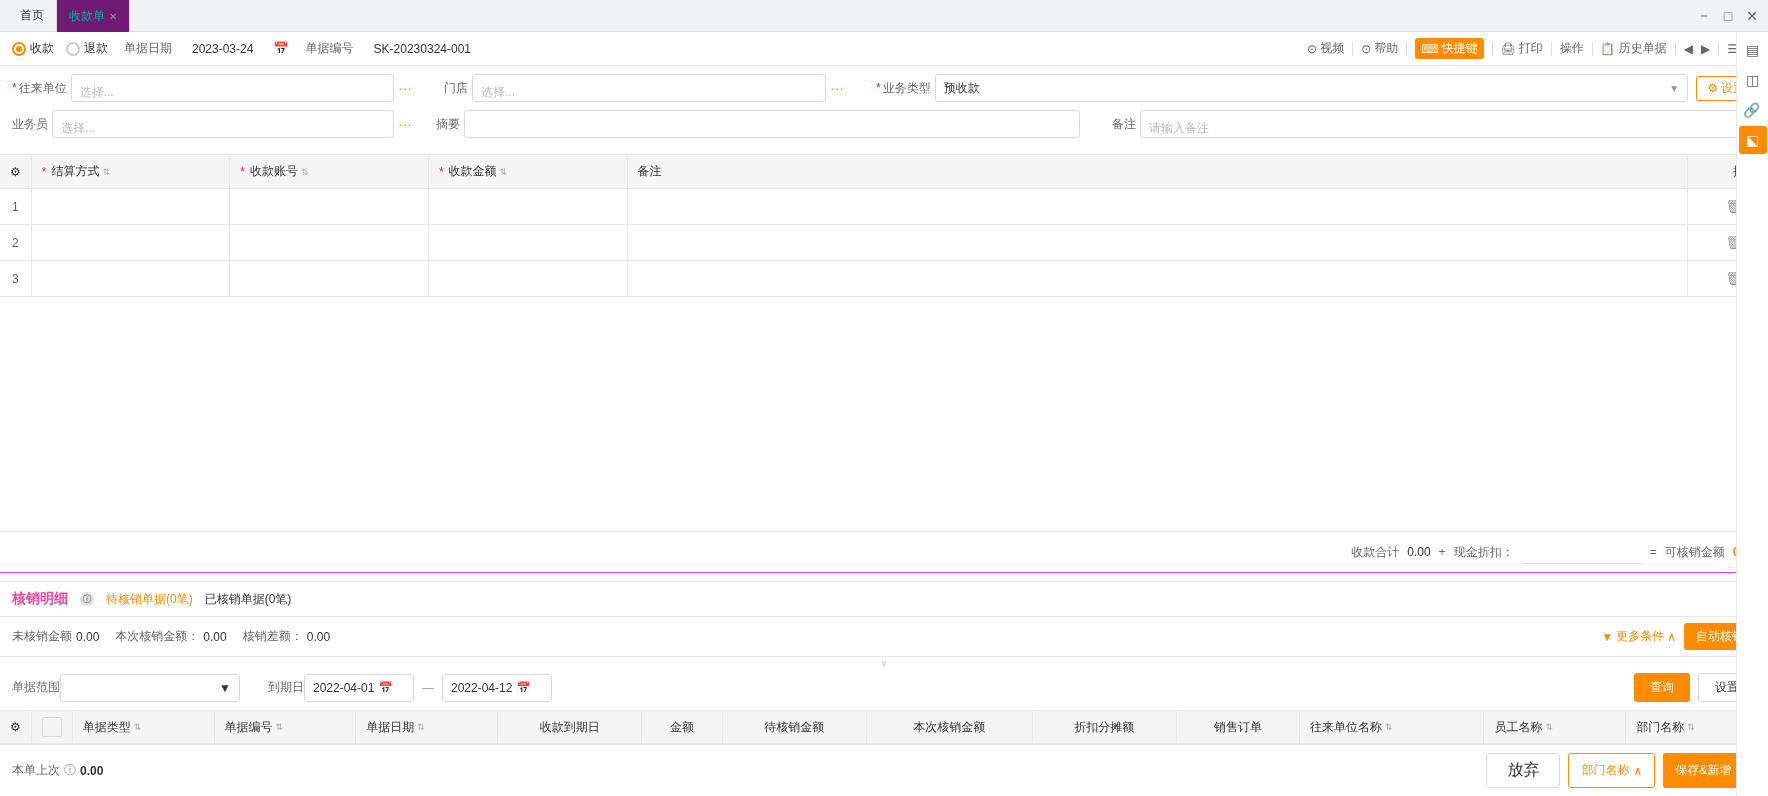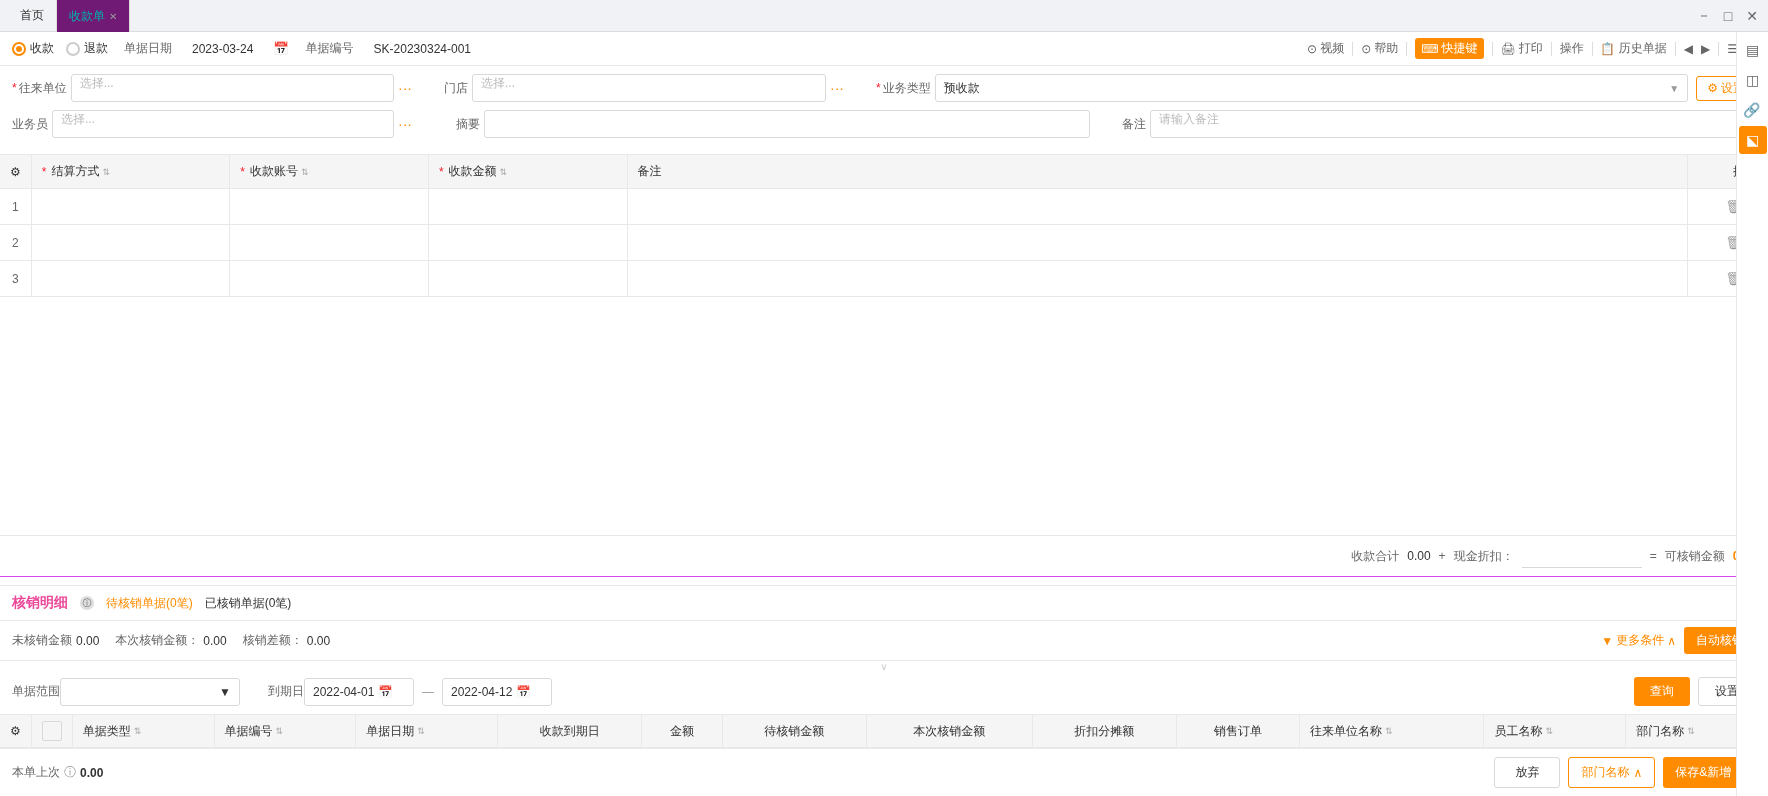--- a/index.html
+++ b/index.html
@@ -48,21 +48,21 @@
     .divider-v { width: 1px; height: 14px; background: #ddd; }
     
     
     .form-area { padding: 8px 12px; border-bottom: 1px solid #e8e8e8; flex-shrink: 0; }
     .form-row { display: flex; align-items: center; gap: 8px; margin-bottom: 8px; }
     .form-field { display: flex; align-items: center; flex: 1; }
     .required-star { color: #f5222d; margin-right: 2px; }
     .form-input {
       flex: 1; height: 28px; border: 1px solid #d9d9d9; border-radius: 3px;
       padding: 0 8px; font-size: 12px; color: #333; background: #fff;
-      display: flex; align-items: flex-start;
+      display: flex; align-items: flex-end;
     }
     .form-input.placeholder { color: #bbb; }
     .more-icon { color: #ff8c00; cursor: pointer; margin-left: 4px; font-size: 14px; }
     .select-input { display: flex; align-items: center; }
     .chevron-icon { color: #999; font-size: 10px; margin-left: 4px; }
     .settings-btn {
       background: #fff; border: 1px solid #ff8c00; color: #ff8c00;
       padding: 3px 10px; border-radius: 3px; cursor: pointer; font-size: 12px;
       display: flex; align-items: center; gap: 3px;
     }
@@ -159,21 +159,21 @@
     .bottom-bar {
       display: flex; align-items: center; padding: 8px 12px;
       border-top: 1px solid #e8e8e8; background: #fff; flex-shrink: 0;
       margin-top: auto;
     }
     .bottom-info { display: flex; align-items: center; gap: 4px; color: #666; }
     .bottom-info-val { color: #333; font-weight: bold; }
     .bottom-actions { margin-left: auto; display: flex; gap: 8px; }
     .discard-btn {
       background: #fff; border: 1px solid #d9d9d9; color: #333;
-      padding: 6px 20px; border-radius: 3px; cursor: pointer; font-size: 12px;
+      padding: 6px 20px; border-radius: 3px; cursor: pointer; font-size: 16px;
     }
     .save-draft-btn {
       background: #fff; border: 1px solid #ff8c00; color: #ff8c00;
       padding: 6px 12px; border-radius: 3px; cursor: pointer; font-size: 12px;
       display: flex; align-items: center; gap: 4px;
     }
     .save-new-btn {
       background: #ff8c00; border: none; color: #fff;
       padding: 6px 12px; border-radius: 3px; cursor: pointer; font-size: 12px;
       display: flex; align-items: center; gap: 4px;
@@ -307,21 +307,21 @@
 
     <div class="form-row">
       <div class="form-field" style="max-width:400px;">
         <span class="field-label">业务员</span>
         <div class="form-input placeholder" style="min-width:200px;">
           <span>选择...</span>
         </div>
         <span class="more-icon">···</span>
       </div>
 
-      <div class="form-field" style="margin-left:36px; flex:1;">
+      <div class="form-field" style="margin-left:16px; flex:1;">
         <span class="field-label">摘要</span>
         <div class="form-input" style="flex:1;"></div>
       </div>
 
       <div class="form-field" style="margin-left:24px; flex:1;">
         <span class="field-label">备注</span>
         <div class="form-input placeholder" style="flex:1;">
           <span>请输入备注</span>
         </div>
       </div>

